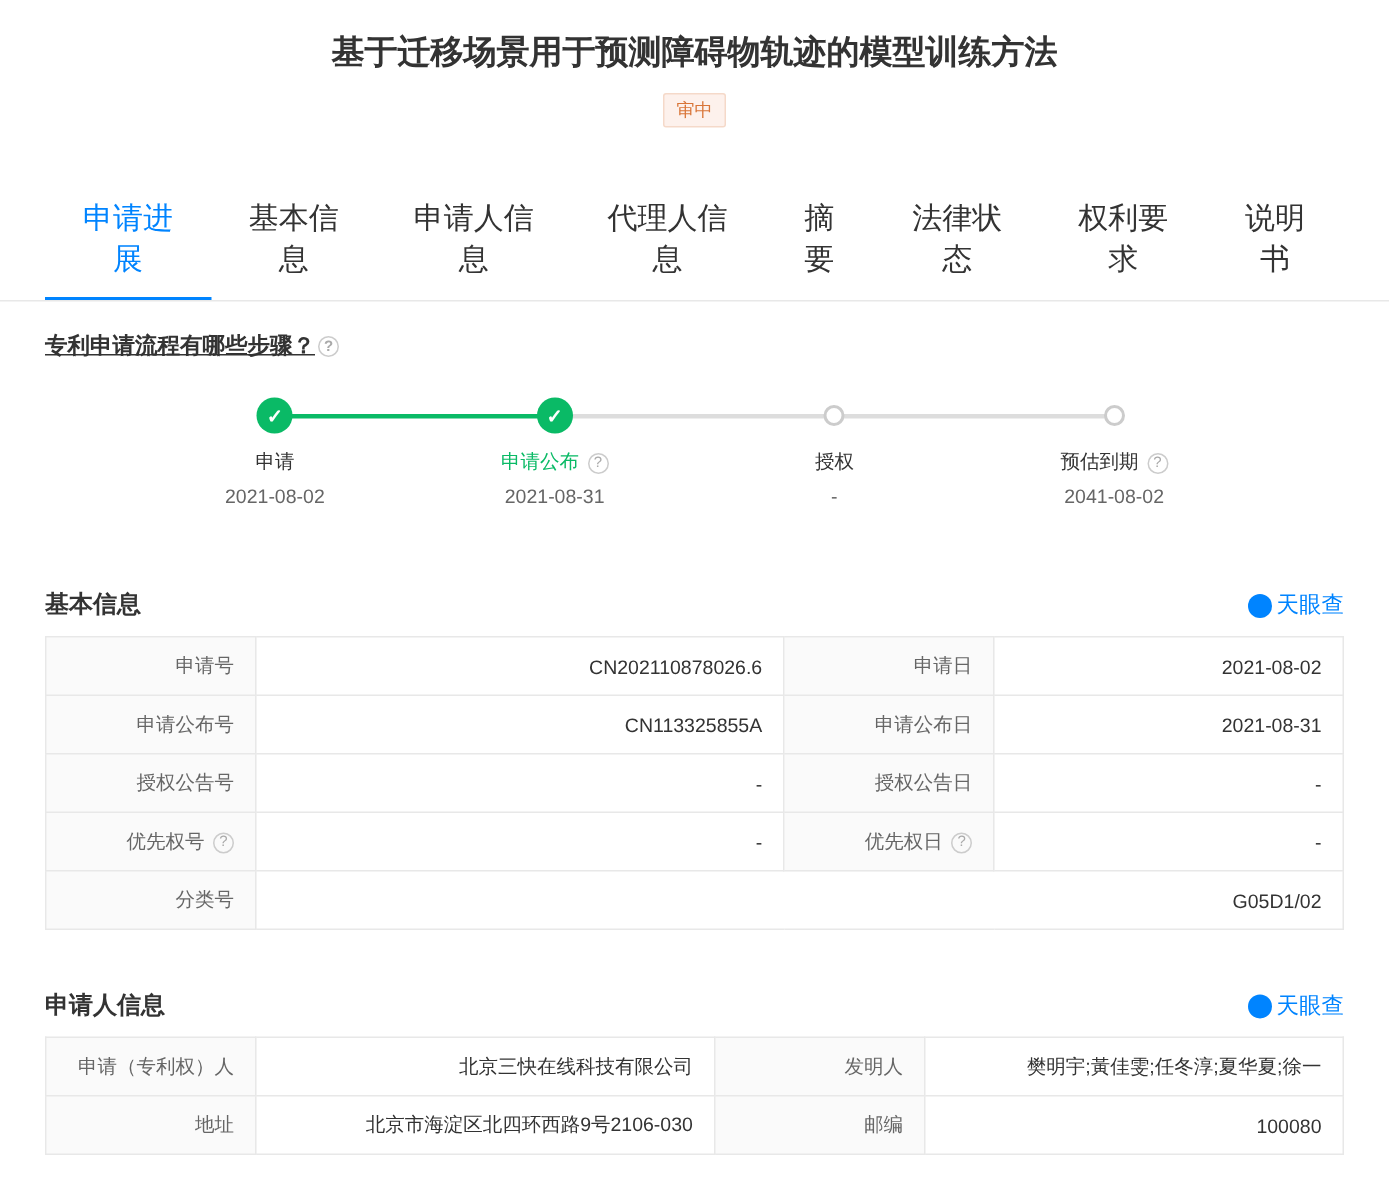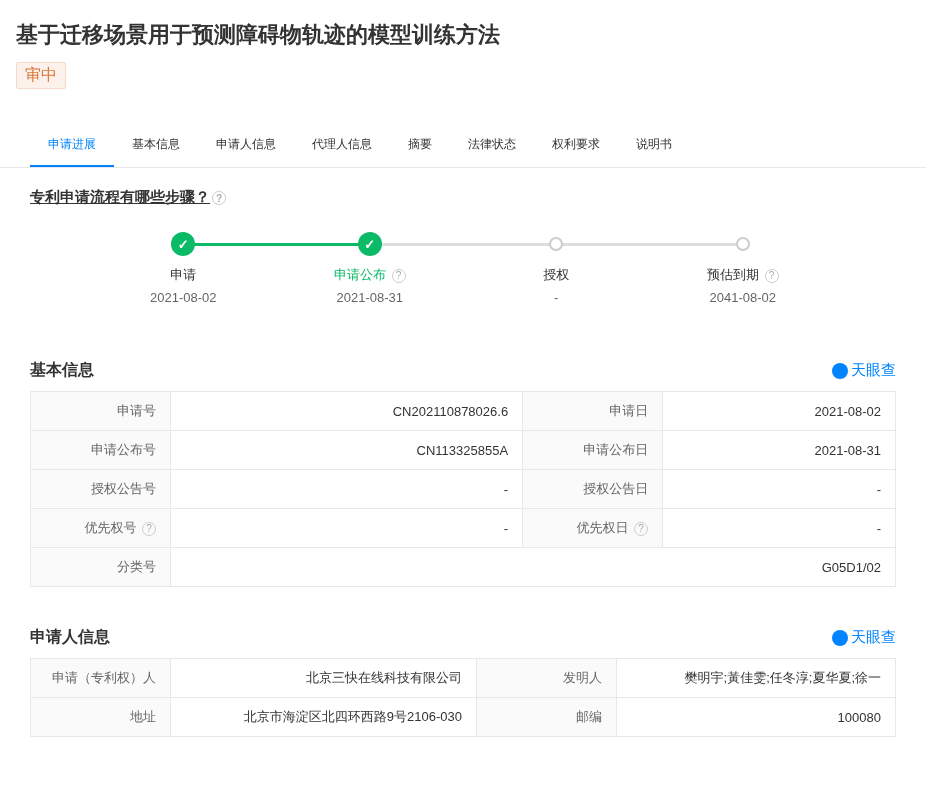--- a/index.html
+++ b/index.html
@@ -1,21 +1,21 @@
 <!DOCTYPE html>
 <html><head>
 <meta charset="utf-8">
 <style>
 * { box-sizing: border-box; margin: 0; padding: 0; }
 body { font-family: "Microsoft YaHei", Arial, sans-serif; font-size: 13px; color: #333; background: #fff; width: 926px; }
-.header { padding: 20px 16px 15px; }
+.header { text-align: center; padding: 20px 0 15px; }
 .title { font-size: 22px; font-weight: bold; color: #333; margin-bottom: 12px; }
-.badge { display: inline-block; background: #fdf1ec; color: #d97538; border: 1px solid #f5d9c9; padding: 2px 8px; font-size: 16px; border-radius: 2px; }
+.badge { display: inline-block; background: #fdf1ec; color: #d97538; border: 1px solid #f5d9c9; padding: 2px 8px; font-size: 12px; border-radius: 2px; }
 .tabs { display: flex; border-bottom: 1px solid #e8e8e8; padding: 0 30px; margin-top: 20px; }
-.tab { padding: 12px 18px; cursor: pointer; color: #333; font-size: 12px; }
+.tab { padding: 12px 18px; cursor: pointer; color: #333; font-size: 20px; text-align: center; }
 .tab.active { color: #0084ff; border-bottom: 2px solid #0084ff; }
 .section { padding: 20px 30px; }
 .section-q { font-size: 15px; font-weight: bold; color: #333; margin-bottom: 25px; text-decoration: underline; }
 .help-icon { display: inline-flex; width: 14px; height: 14px; border: 1px solid #ccc; border-radius: 50%; font-size: 10px; color: #aaa; align-items: center; justify-content: center; margin-left: 2px; vertical-align: middle; }
 .timeline { display: flex; align-items: flex-start; padding: 0 60px 20px; position: relative; justify-content: flex-end; }
 .step { flex: 1; text-align: center; position: relative; }
 .step-circle { width: 24px; height: 24px; border-radius: 50%; margin: 0 auto 10px; position: relative; z-index: 2; display: flex; align-items: center; justify-content: center; }
 .step-circle.done { background: #0aba66; }
 .step-circle.pending { background: #fff; border: 2px solid #ccc; width: 14px; height: 14px; margin-top: 5px; margin-bottom: 15px; }
 .step-circle.done::after { content: "✓"; color: #fff; font-size: 13px; font-weight: bold; }

